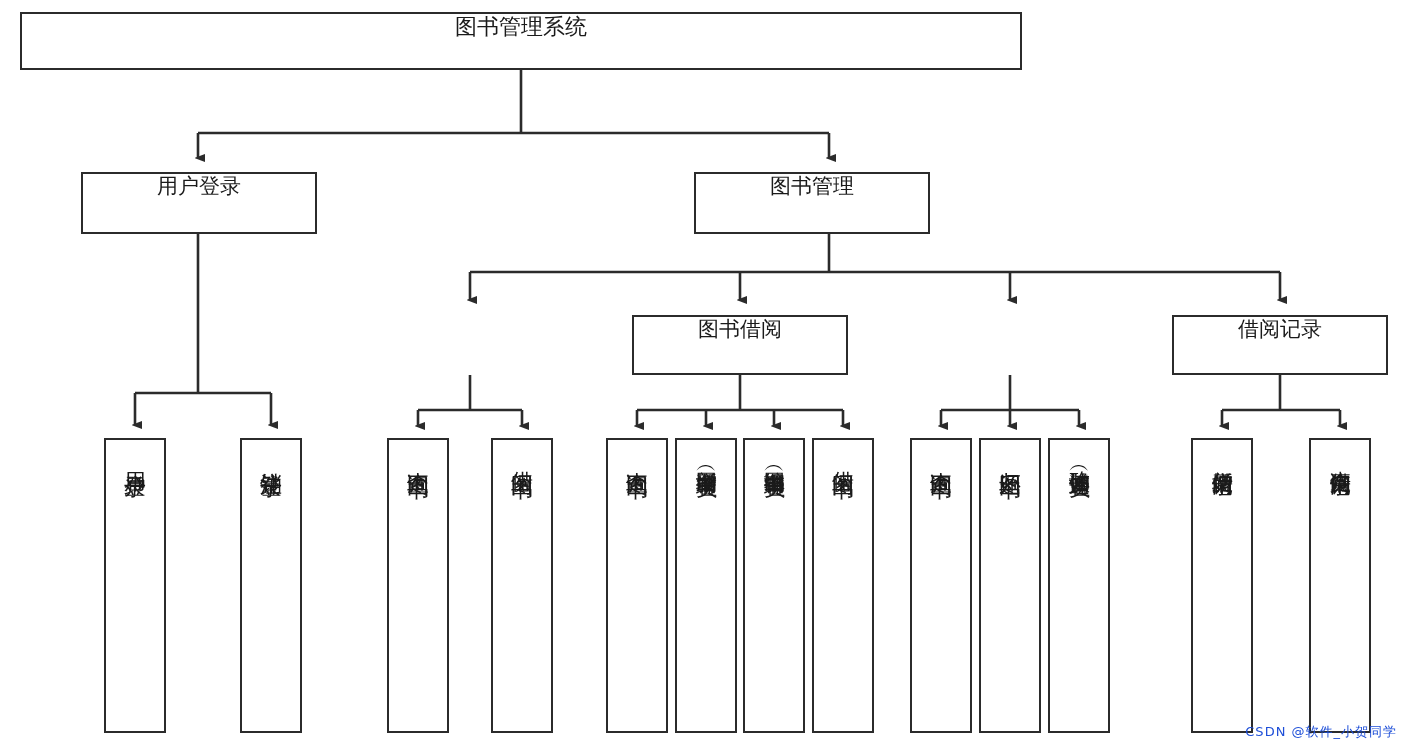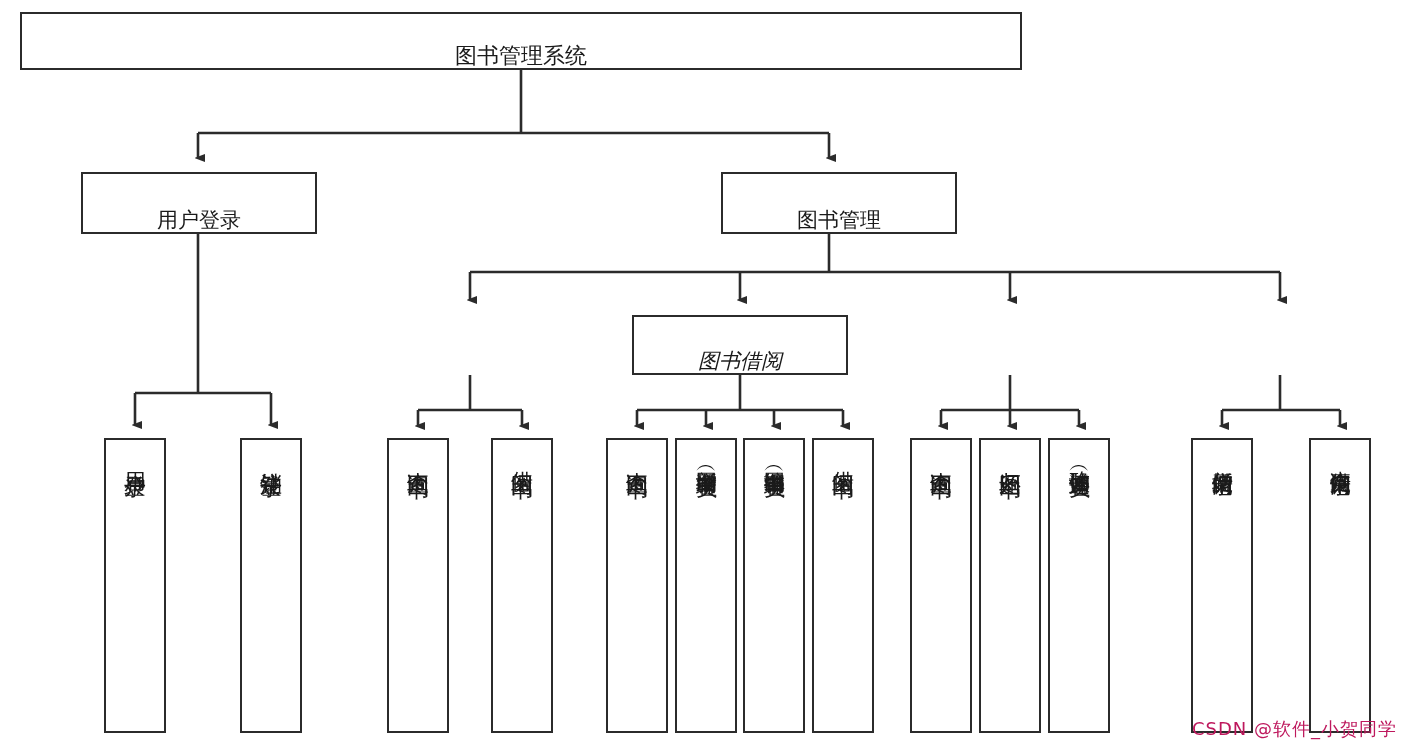--- a/index.html
+++ b/index.html
@@ -12,21 +12,21 @@
   }
   #stage{position:absolute;left:0;top:0;width:1405px;height:747px;}
   svg.lines{position:absolute;left:0;top:0;width:1405px;height:747px;pointer-events:none;}
 
   .node{
     position:absolute;
     box-sizing:border-box;
     background:#ffffff;
     border:2.5px solid #2b2b2b;
     display:flex;
-    align-items:flex-end;
+    align-items:flex-start;
     justify-content:center;
     color:#1a1a1a;
   }
   .node .lbl{
     display:block;
     text-align:center;
     line-height:1.15;
     white-space:nowrap;
   }
   
@@ -46,22 +46,22 @@
     letter-spacing:2px;
     line-height:1;
     white-space:nowrap;
   }
   .v-node.tall .lbl{font-size:21px;letter-spacing:1px;}
 
   .watermark{
     position:absolute;
     right:8px;
     bottom:6px;
-    font-size:18px;
-    color:#be185d;
+    font-size:13px;
+    color:#1d4ed8;
     letter-spacing:1px;
     white-space:nowrap;
     user-select:none;
   }
 </style>
 </head>
 <body>
 
 <div id="stage">
 
@@ -115,26 +115,29 @@
     </g>
   </svg>
 
   <div class="node h-node" id="n-root" style="left:20px;top:12px;width:1002px;height:58px;">
     <span class="lbl">图书管理系统</span>
   </div>
 
   <div class="node h-node" style="left:81px;top:172px;width:236px;height:62px;">
     <span class="lbl">用户登录</span>
   </div>
-  <div class="node h-node" style="left:721px;top:172px;width:236px;height:62px;">
+  <div class="node h-node" style="left:694px;top:172px;width:236px;height:62px;">
     <span class="lbl">图书管理</span>
   </div>
 
-  <div class="node h-node" style="left:632px;top:315px;width:216px;height:60px;font-style:italic;">
+  <div class="node h-node" style="left:632px;top:315px;width:216px;height:60px;">
     <span class="lbl">图书借阅</span>
+  </div>
+  <div class="node h-node" style="left:1172px;top:315px;width:216px;height:60px;">
+    <span class="lbl">借阅记录</span>
   </div>
 
   <div class="node v-node" style="left:104px;top:438px;width:62px;height:295px;">
     <span class="lbl">用户登录</span>
   </div>
   <div class="node v-node" style="left:240px;top:438px;width:62px;height:295px;">
     <span class="lbl">注销登录</span>
   </div>
 
   <div class="node v-node" style="left:387px;top:438px;width:62px;height:295px;">

